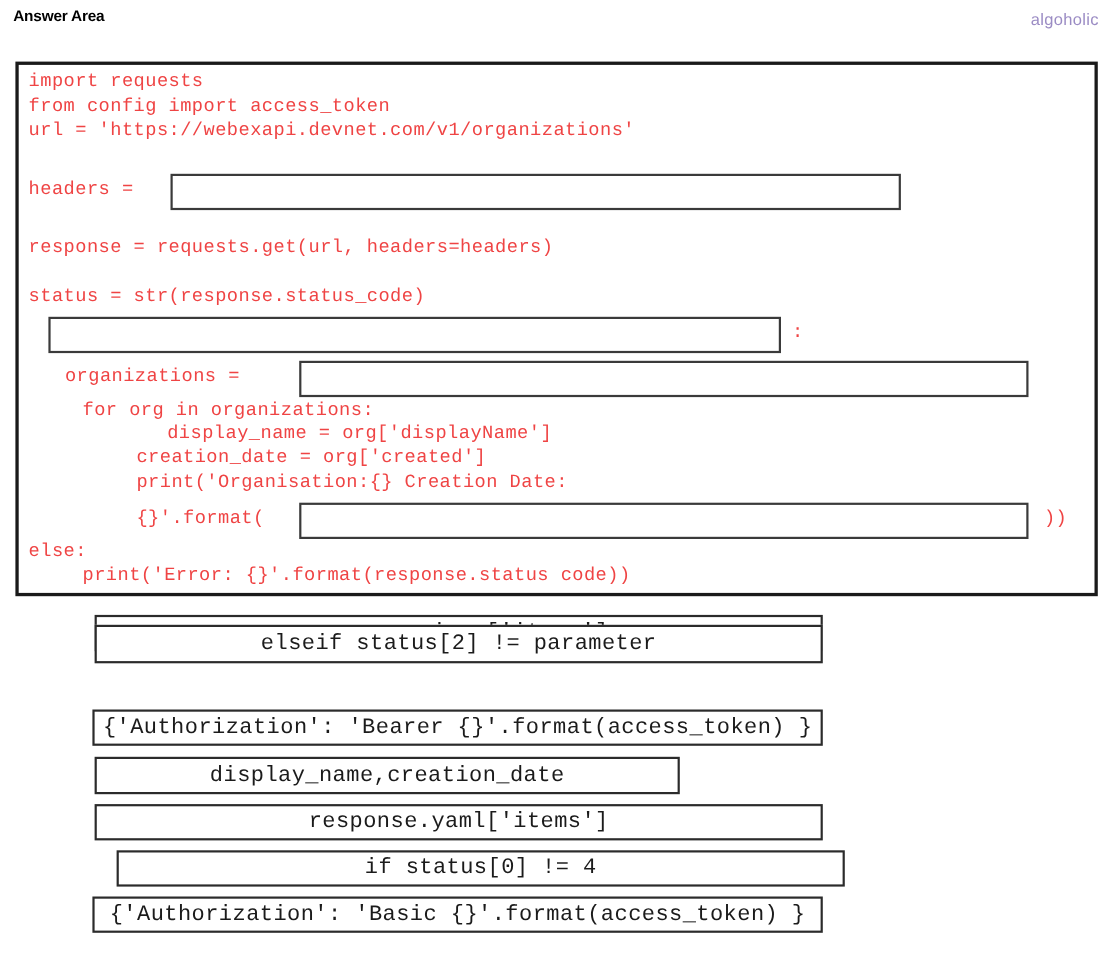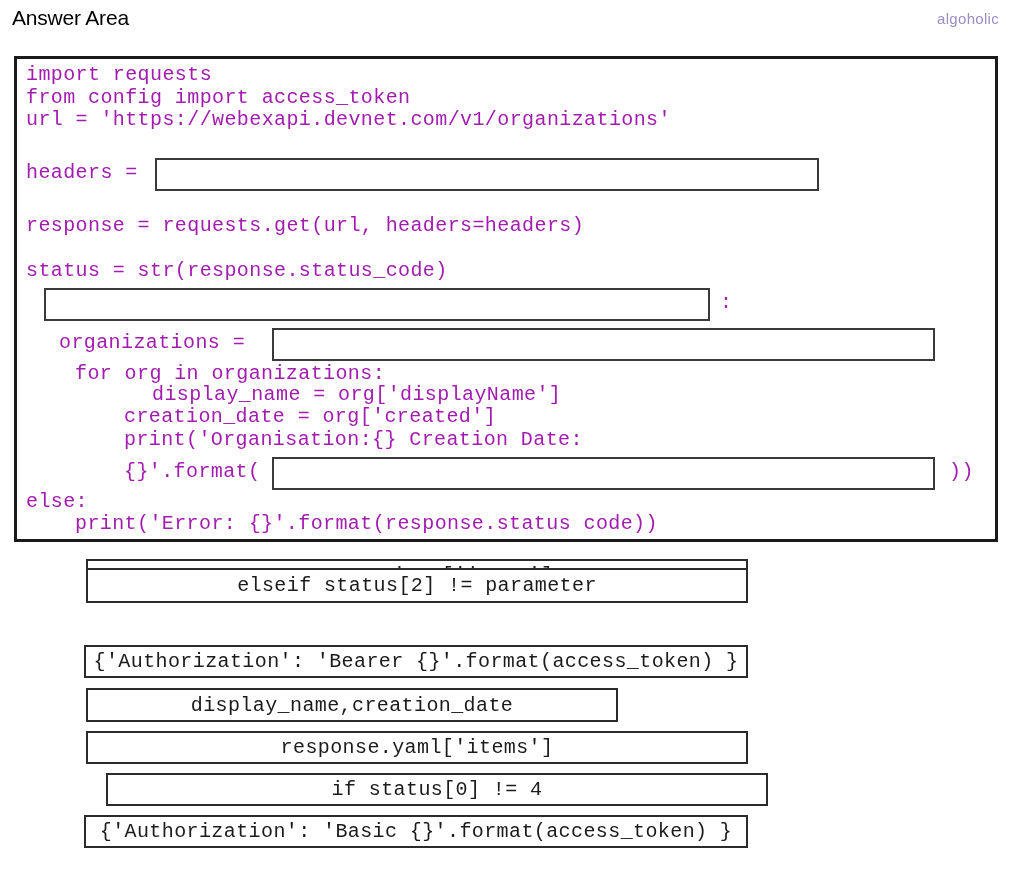--- a/index.html
+++ b/index.html
@@ -14,22 +14,22 @@
     font-family: "Liberation Sans", sans-serif;
     overflow: hidden;
   }
 
   
   #page-title {
     position: absolute;
     left: 12px;
     top: 6px;
     font-family: "Liberation Sans", sans-serif;
-    font-weight: normal;
-    font-size: 21px;
+    font-weight: bold;
+    font-size: 14px;
     letter-spacing: -0.2px;
     color: #000000;
     white-space: nowrap;
   }
   #watermark {
     position: absolute;
     right: 10px;
     top: 10px;
     font-family: "Liberation Sans", sans-serif;
     font-size: 15px;
@@ -46,23 +46,23 @@
     width: 984px;
     height: 486px;
     border: 3px solid #1a1a1a;
     box-sizing: border-box;
     background: #ffffff;
   }
 
   .code-line {
     position: absolute;
     font-family: "Liberation Mono", "DejaVu Sans Mono", monospace;
-    font-size: 20px;
+    font-size: 17px;
     line-height: 18px;
-    color: #a21caf;
+    color: #ef4444;
     white-space: pre;
     letter-spacing: 0.4px;
   }
 
   
   .drop-box {
     position: absolute;
     border: 2px solid #3a3a3a;
     box-sizing: border-box;
     background: #ffffff;

